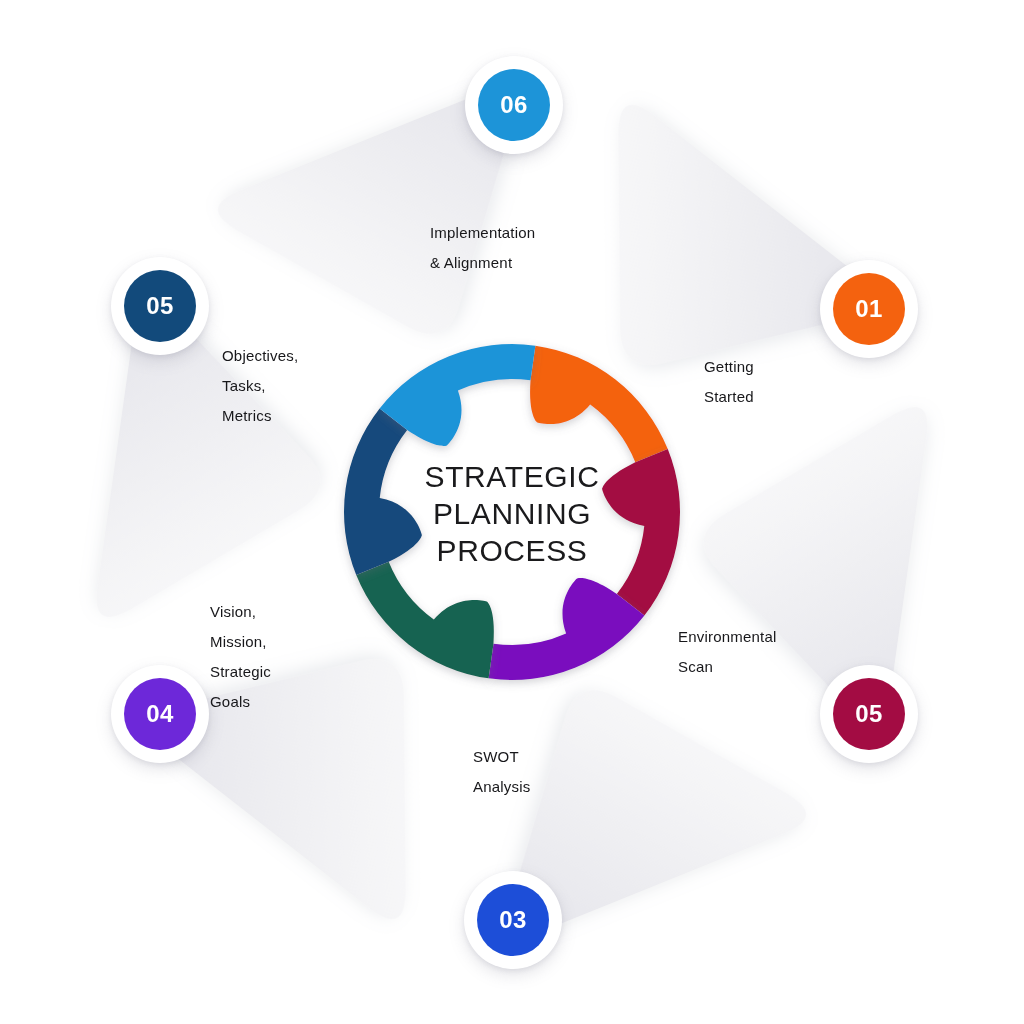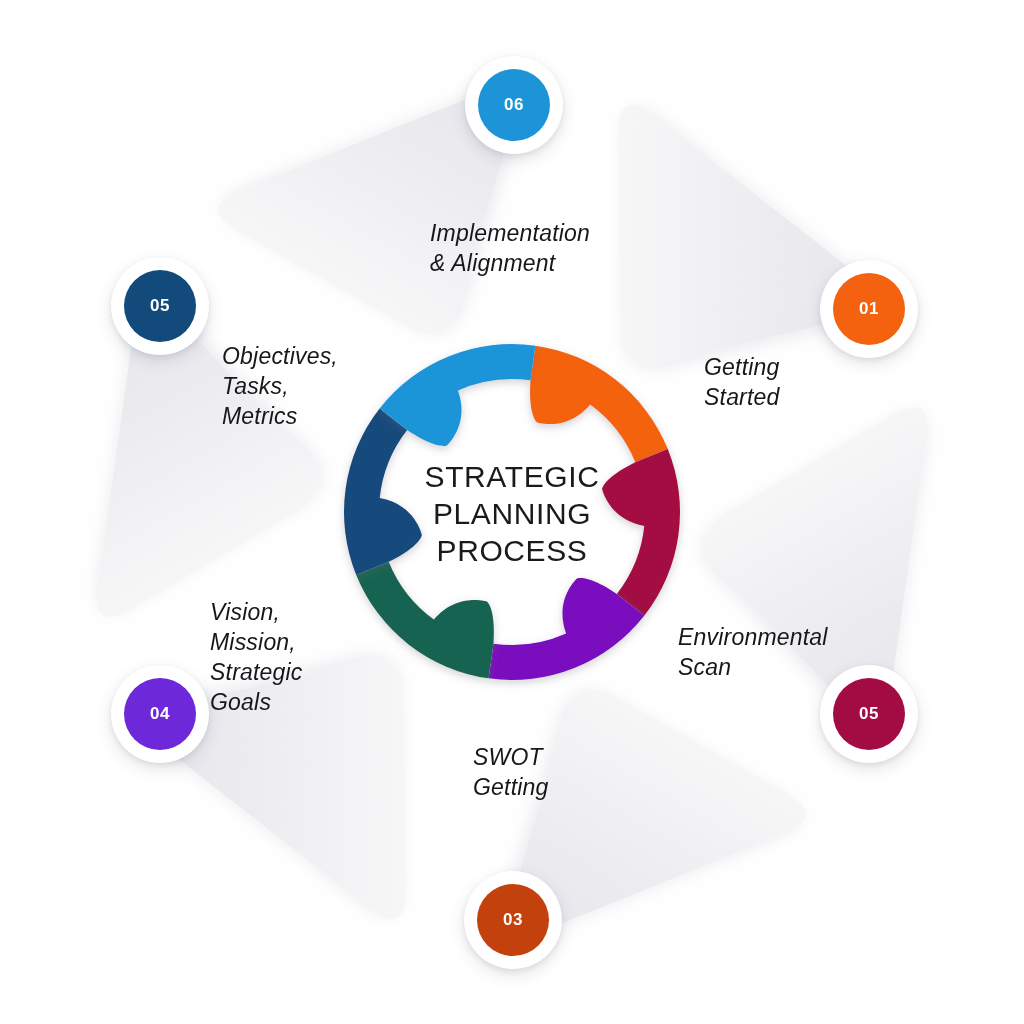--- a/index.html
+++ b/index.html
@@ -23,37 +23,36 @@
     position: absolute;
     left: 0;
     top: 0;
     width: 1024px;
     height: 1024px;
   }
   .petal-label {
     position: absolute;
     color: #17171a;
     font-family: "Liberation Sans", sans-serif;
-    font-size: 23px;
+    font-size: 15px;
     line-height: 30px;
     letter-spacing: 0.2px;
     white-space: pre-line;
     font-weight: 400;
-    font-style: italic;
   }
   .badge {
     position: absolute;
     width: 72px;
     height: 72px;
     border-radius: 50%;
     display: flex;
     align-items: center;
     justify-content: center;
     color: #ffffff;
-    font-size: 17px;
+    font-size: 24px;
     font-weight: bold;
     letter-spacing: 0.5px;
     font-family: "Liberation Sans", sans-serif;
     z-index: 5;
   }
   .badge-ring {
     position: absolute;
     width: 98px;
     height: 98px;
     border-radius: 50%;
@@ -131,23 +130,23 @@
   <div id="overlay-layer">
       <div class="badge-ring" style="left: 820px; top: 260px;"></div>
       <div class="badge" style="left: 833px; top: 273px; background: rgb(244, 98, 15);">01</div>
       <div class="petal-label" style="left: 704px; top: 352px;">Getting
 Started</div>
       <div class="badge-ring" style="left: 820px; top: 665px;"></div>
       <div class="badge" style="left: 833px; top: 678px; background: rgb(163, 12, 67);">05</div>
       <div class="petal-label" style="left: 678px; top: 622px;">Environmental
 Scan</div>
       <div class="badge-ring" style="left: 464px; top: 871px;"></div>
-      <div class="badge" style="left: 477px; top: 884px; background: #c2410c;">03</div>
+      <div class="badge" style="left: 477px; top: 884px; background: #1d4ed8;">03</div>
       <div class="petal-label" style="left: 473px; top: 742px;">SWOT
-Getting</div>
+Analysis</div>
       <div class="badge-ring" style="left: 111px; top: 665px;"></div>
       <div class="badge" style="left: 124px; top: 678px; background: #6d28d9;">04</div>
       <div class="petal-label" style="left: 210px; top: 597px;">Vision,
 Mission,
 Strategic
 Goals</div>
       <div class="badge-ring" style="left: 111px; top: 257px;"></div>
       <div class="badge" style="left: 124px; top: 270px; background: rgb(18, 74, 123);">05</div>
       <div class="petal-label" style="left: 222px; top: 341px;">Objectives,
 Tasks,

